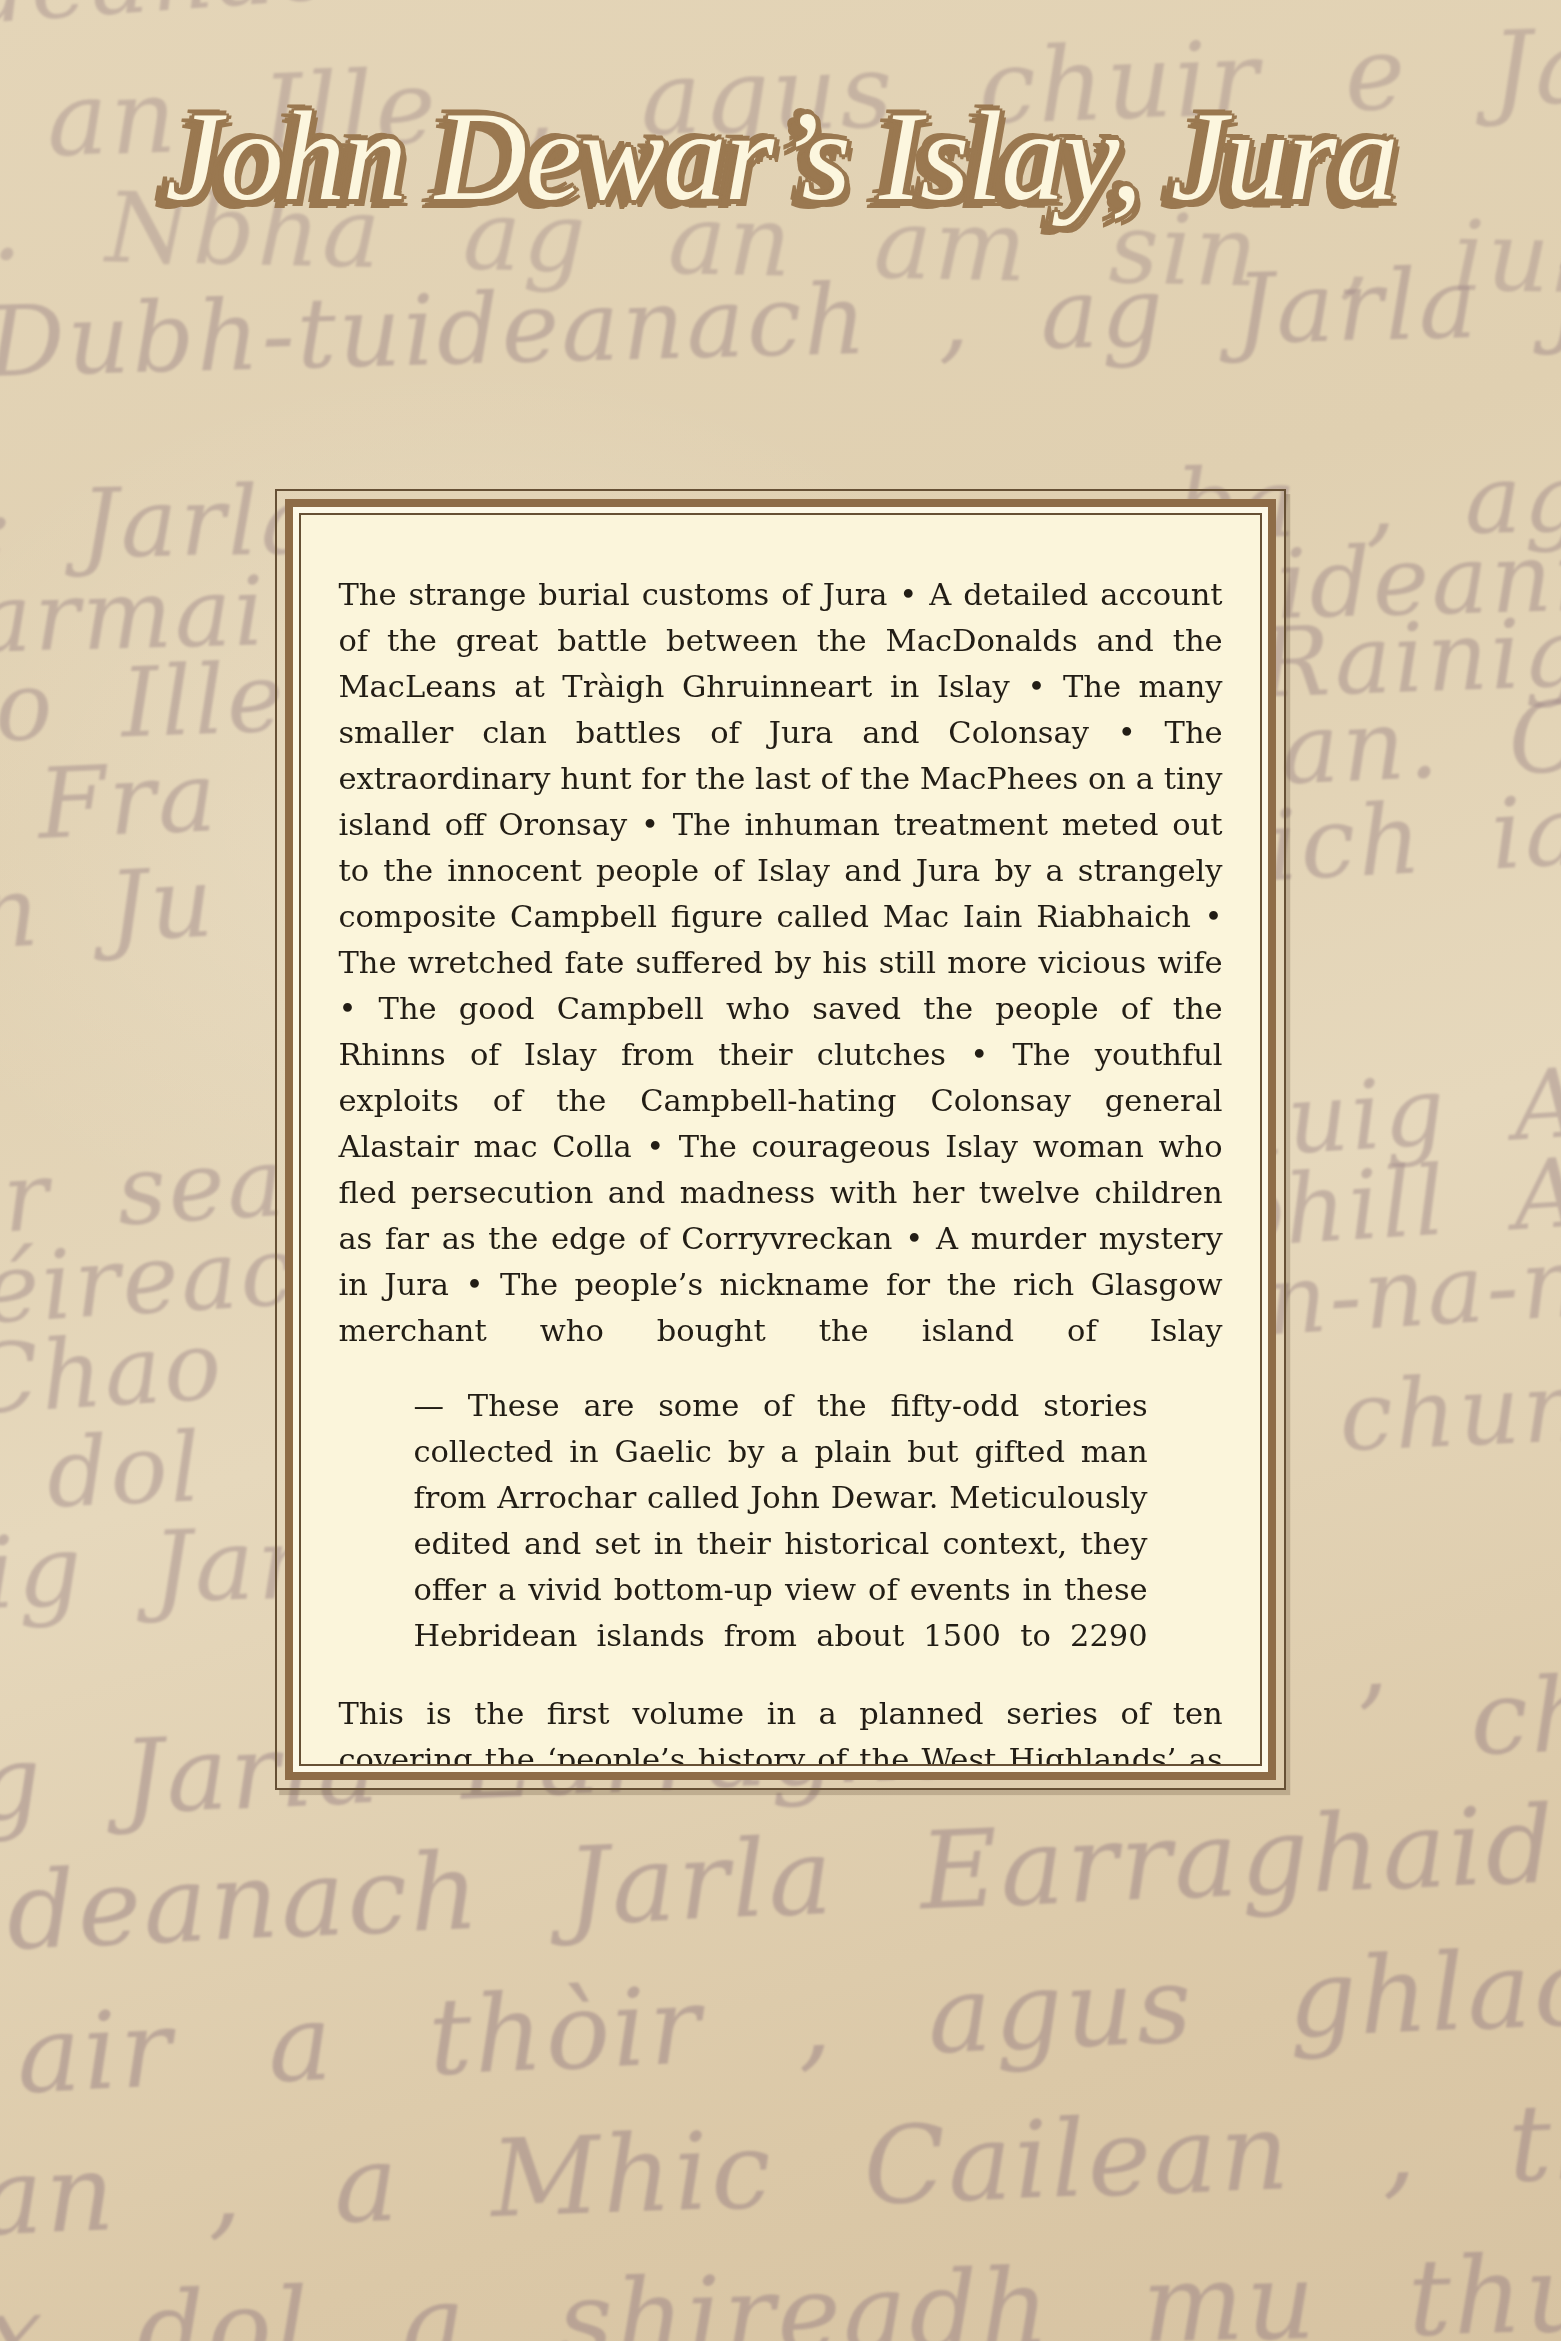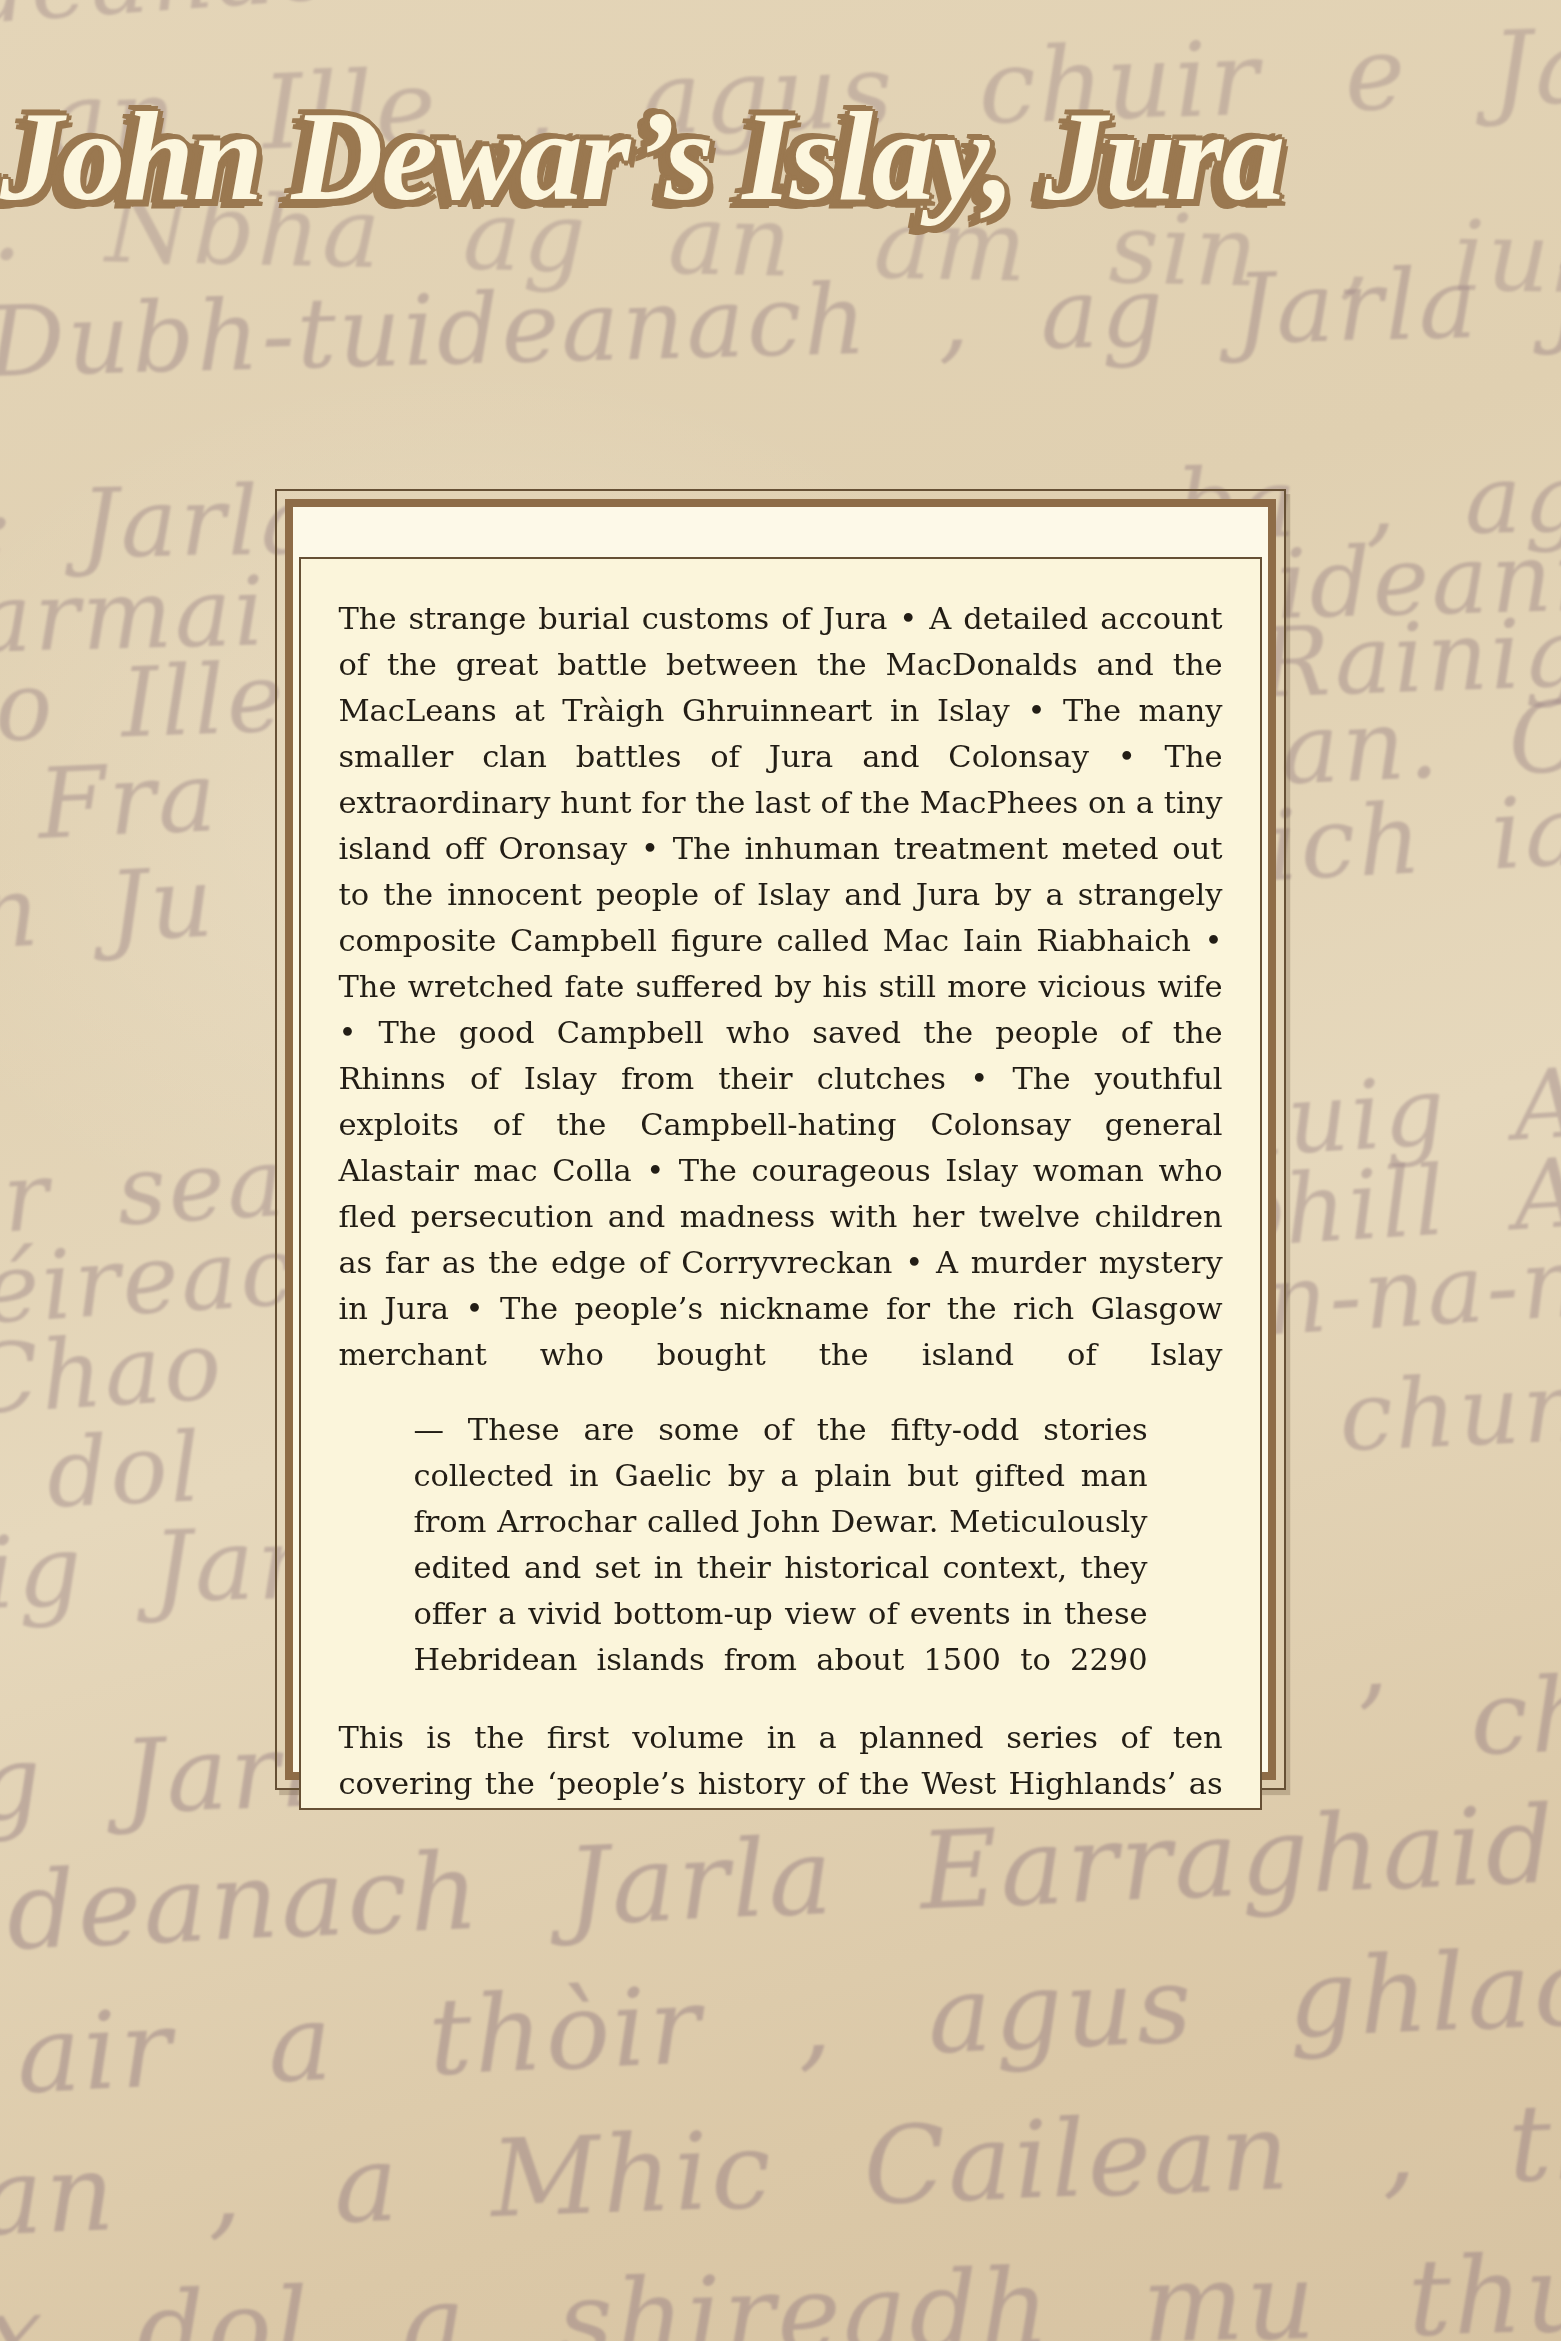--- a/index.html
+++ b/index.html
@@ -34,22 +34,23 @@
     font-style:italic;
     letter-spacing:2.5px;
     color:var(--ink);
     transform-origin:0 50%;
     filter:blur(1px);
   }
   .hw.split{justify-content:space-between;}
   
   .title-block{
     position:absolute;left:0;right:0;top:88px;
+    text-align:center;
     font-family:"Liberation Serif","DejaVu Serif",serif;
-    font-style:italic;font-weight:bold;
+    font-style:italic;font-weight:normal;
     font-size:127px;line-height:136px;
     letter-spacing:-1.7px;
     color:var(--title-fill);
   }
   .title-line{
     display:block;
     text-shadow:
       2.5px 2.5px 0 var(--title-shadow), -2.5px 2.5px 0 var(--title-shadow),
       2.5px -2.5px 0 var(--title-shadow), -2.5px -2.5px 0 var(--title-shadow),
       5.1px 0 0 var(--title-shadow), -5.1px 0 0 var(--title-shadow),
@@ -69,23 +70,22 @@
   .panel-band{
     width:100%;height:100%;
     border:8.5px solid var(--panel-band);
     background:var(--panel-gap);
     padding:6.8px;
   }
   .panel-inner{
     width:100%;height:100%;
     border:2.5px solid var(--panel-border);
     background:var(--panel-bg);
-    padding:37px 37px 0 37px;
+    padding:57px 37px 0 37px;
     overflow:hidden;
-    margin-top:44px;
   }
   .panel-inner p{
     font-family:"DejaVu Serif",serif;
     font-size:30.5px;line-height:46px;
     color:var(--body-text);
     text-align:justify;
     text-align-last:justify;
   }
   p.blurb-summary{margin:29px 75px 0 75px;}
   p.blurb-series{margin:32px 0 0 0;}

